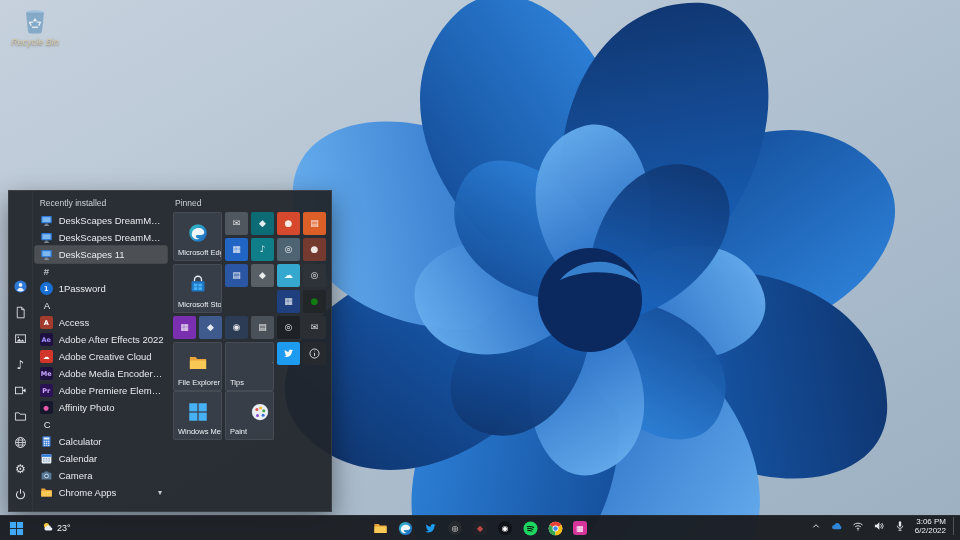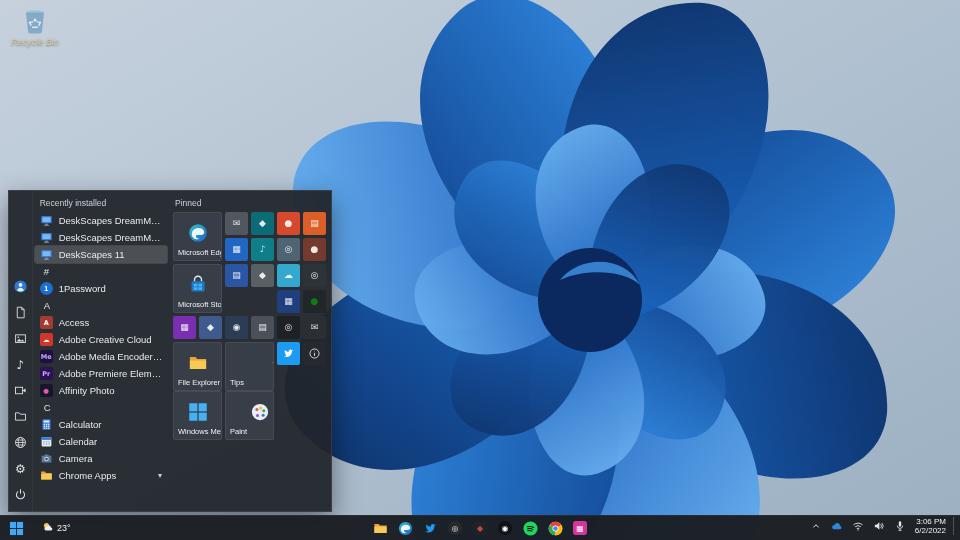--- a/index.html
+++ b/index.html
@@ -219,20 +219,24 @@
           <div class="app-row">
             <span class="badge" style="background:#1a6fd4;color:#fff;border-radius:50%;">1</span>
             <span class="app-label">1Password</span>
           </div>
           <div class="list-header">A</div>
           <div class="app-row">
             <span class="badge" style="background:#a33b2e;color:#fff;">A</span>
             <span class="app-label">Access</span>
           </div>
           <div class="app-row">
+            <span class="badge" style="background:#1e1140;color:#9f8fff;">Ae</span>
+            <span class="app-label">Adobe After Effects 2022</span>
+          </div>
+          <div class="app-row">
             <span class="badge" style="background:#d2362b;color:#ffffff;">☁</span>
             <span class="app-label">Adobe Creative Cloud</span>
           </div>
           <div class="app-row">
             <span class="badge" style="background:#1e1140;color:#c9a6ff;">Me</span>
             <span class="app-label">Adobe Media Encoder 2022</span>
           </div>
           <div class="app-row">
             <span class="badge" style="background:#2a1254;color:#d3a6ff;">Pr</span>
             <span class="app-label">Adobe Premiere Elements 2022</span>

